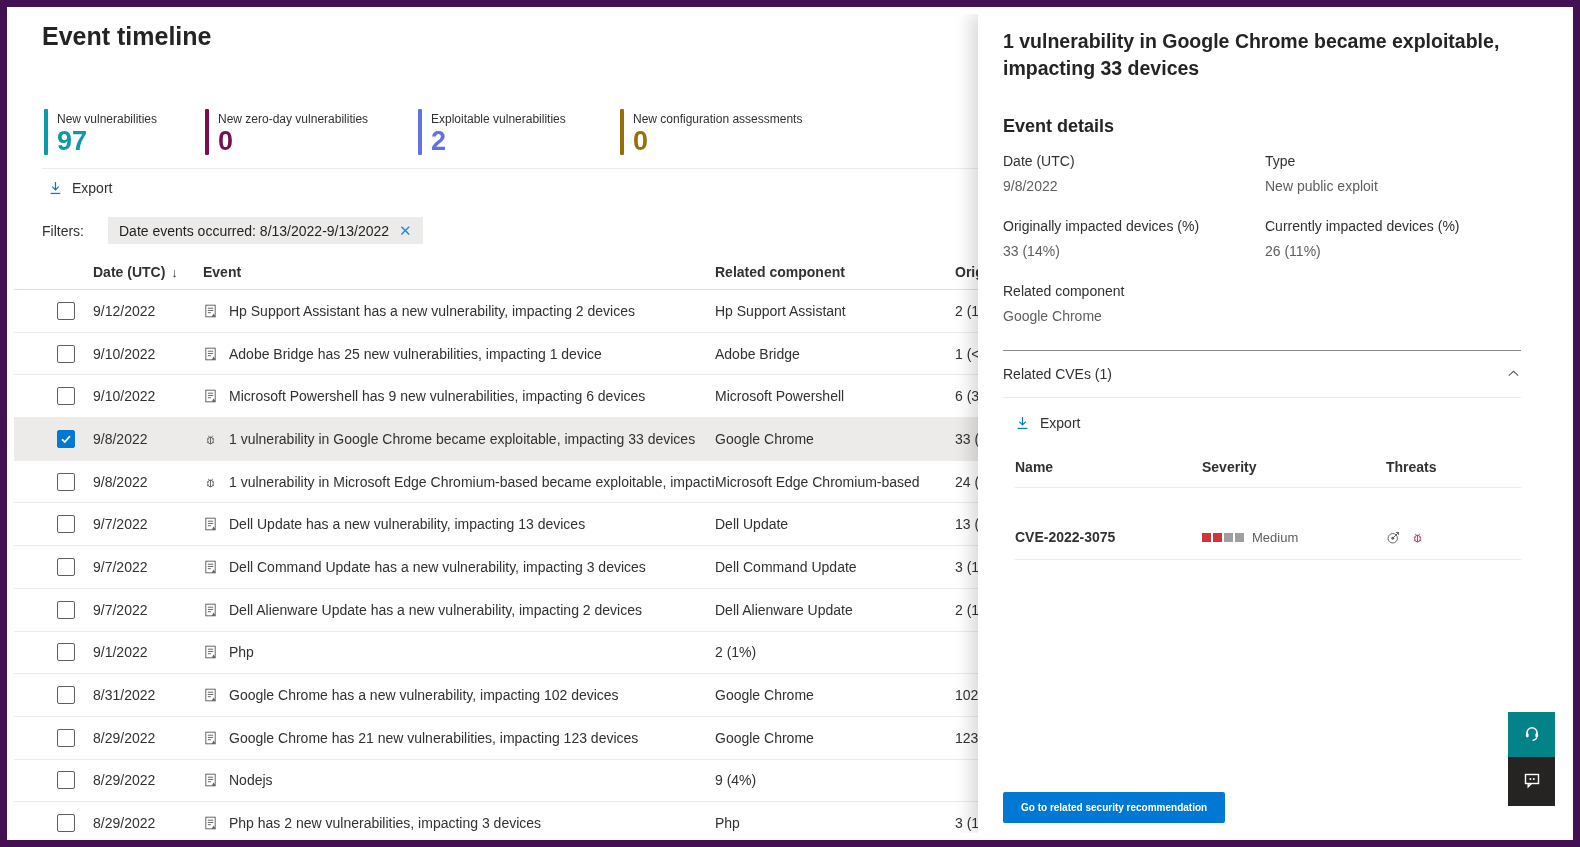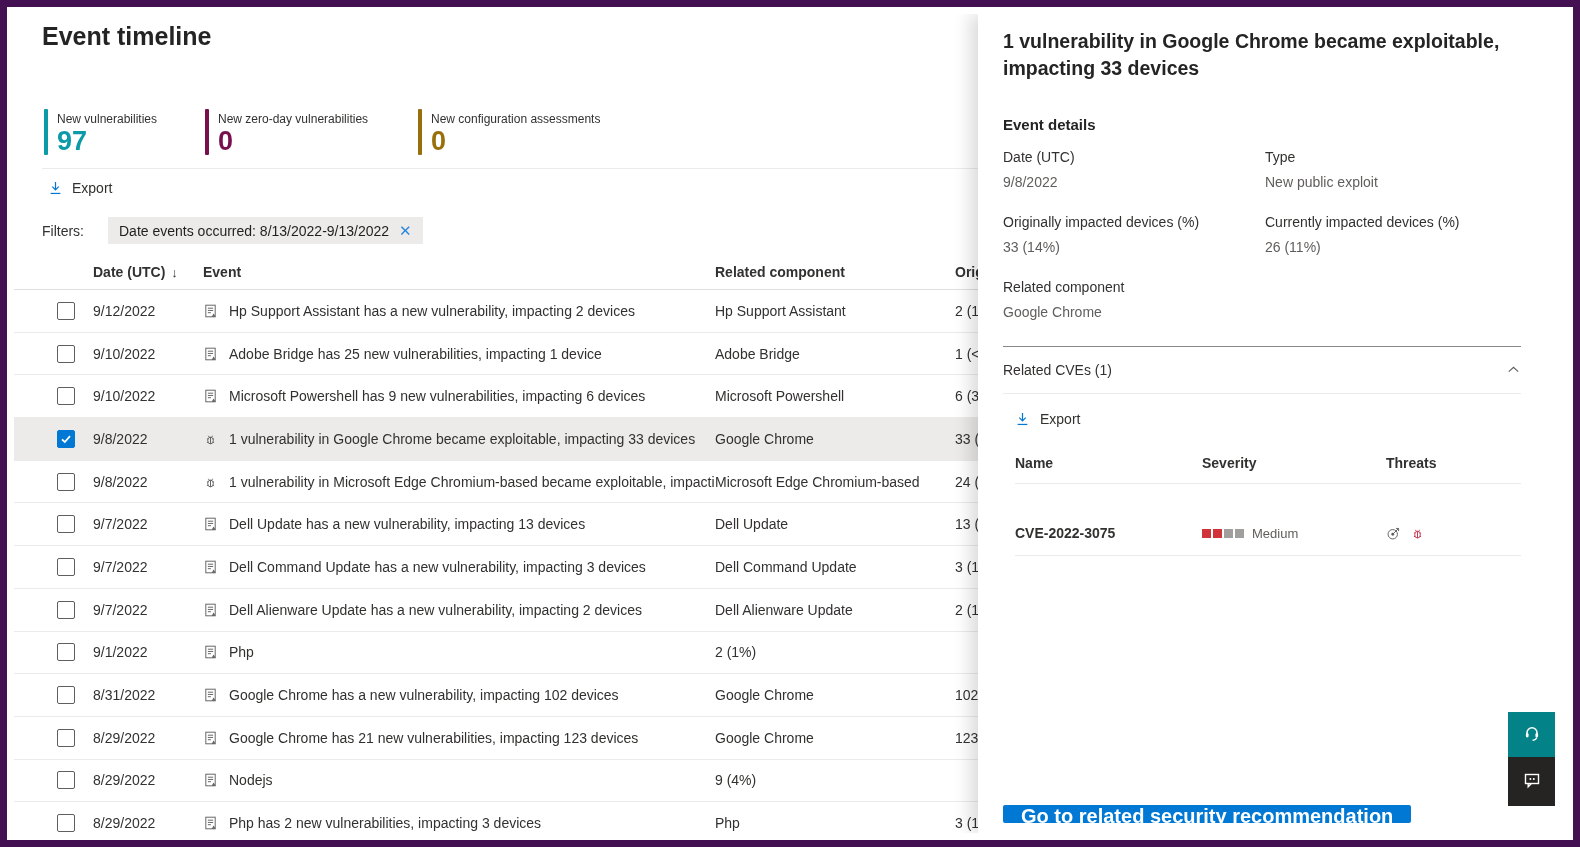--- a/index.html
+++ b/index.html
@@ -50,21 +50,21 @@
   .checkbox.checked { background:#0078d4; border-color:#0078d4; }
 
   
   .clipped { position:absolute; left:974px; top:165px; width:5px; height:21px; background:#a57c12; }
   .clipped:before { content:""; position:absolute; left:-3px; top:0; width:6px; height:5px; background:#4a3b10; }
 
   
   .panel { position:absolute; top:0; right:0; bottom:0; width:588px; background:#fff;
     box-shadow:-8px 0 16px rgba(0,0,0,.14); z-index:5; padding:14px 45px 0 25px; }
   .panel-title { font-size:19.5px; font-weight:700; color:#242424; line-height:1.38; max-width:512px; }
-  .section-heading { font-size:15px; font-weight:700; color:#242424; margin-top:34px; }
+  .section-heading { font-size:18px; font-weight:700; color:#242424; margin-top:34px; }
   .fields { display:grid; grid-template-columns:262px 1fr; margin-top:16px; row-gap:0; }
   .field { margin-bottom:24px; }
   .field .flabel { color:#323130; margin-bottom:9px; }
   .field .fvalue { color:#605e5c; }
   .field.wide { grid-column:1 / span 2; }
   .panel-divider { border-top:1px solid #8a8886; margin-top:2px; }
   .cves-header { display:flex; align-items:center; justify-content:space-between;
     height:47px; border-bottom:1px solid #edebe9; color:#323130; }
   .chev { color:#605e5c; cursor:pointer; display:flex; }
   .panel-export { display:flex; align-items:center; gap:10px; margin:17px 0 0 12px; color:#323130; cursor:pointer; }
@@ -74,22 +74,22 @@
   .cve-head { font-weight:600; color:#323130; padding-bottom:12px; border-bottom:1px solid #edebe9; }
   .cve-row { height:44px; border-bottom:1px solid #edebe9; }
   .cve-name { font-weight:600; color:#323130; }
   .sev { display:flex; align-items:center; gap:8px; }
   .sev-bar { display:flex; gap:2px; }
   .sev-bar i { width:9px; height:9px; display:block; }
   .sev-bar i.on { background:#d13438; } .sev-bar i.off { background:#a19f9d; }
   .sev-label { color:#605e5c; font-size:13px; }
   .threats { display:flex; gap:9px; align-items:center; }
   .t-ic { display:flex; } .t-ic.gray { color:#605e5c; } .t-ic.red { color:#c4314b; }
-  .action-btn { position:absolute; left:25px; bottom:10px; height:18px; background:#0078d4;
-    color:#fff; font-weight:700; font-size:20px; border:none; border-radius:2px;
+  .action-btn { position:absolute; left:25px; bottom:10px; height:31px; background:#0078d4;
+    color:#fff; font-weight:700; font-size:10px; border:none; border-radius:2px;
     padding:0 18px; cursor:pointer; font-family:inherit; }
 
   
   .float-btn { position:absolute; width:47px; z-index:10; display:flex; align-items:center;
     justify-content:center; cursor:pointer; }
   .float-help { right:11px; top:698px; height:45px; background:#038387; }
   .float-feedback { right:11px; top:743px; height:49px; background:#252423; }
 </style>
 </head>
 <body>
@@ -105,20 +105,27 @@
       <span class="body">
         <span class="label">New vulnerabilities</span>
         <div class="value" style="color:#0d9aa8">97</div>
       </span>
     </div>
     <div class="stat">
       <span class="bar" style="background:#77104d"></span>
       <span class="body">
         <span class="label">New zero-day vulnerabilities</span>
         <div class="value" style="color:#77104d">0</div>
+      </span>
+    </div>
+    <div class="stat">
+      <span class="bar" style="background:#5f71e4"></span>
+      <span class="body">
+        <span class="label">Exploitable vulnerabilities</span>
+        <div class="value" style="color:#5f71e4">2</div>
       </span>
     </div>
     <div class="stat">
       <span class="bar" style="background:#986f0b"></span>
       <span class="body">
         <span class="label">New configuration assessments</span>
         <div class="value" style="color:#986f0b">0</div>
       </span>
     </div>
   </div>

